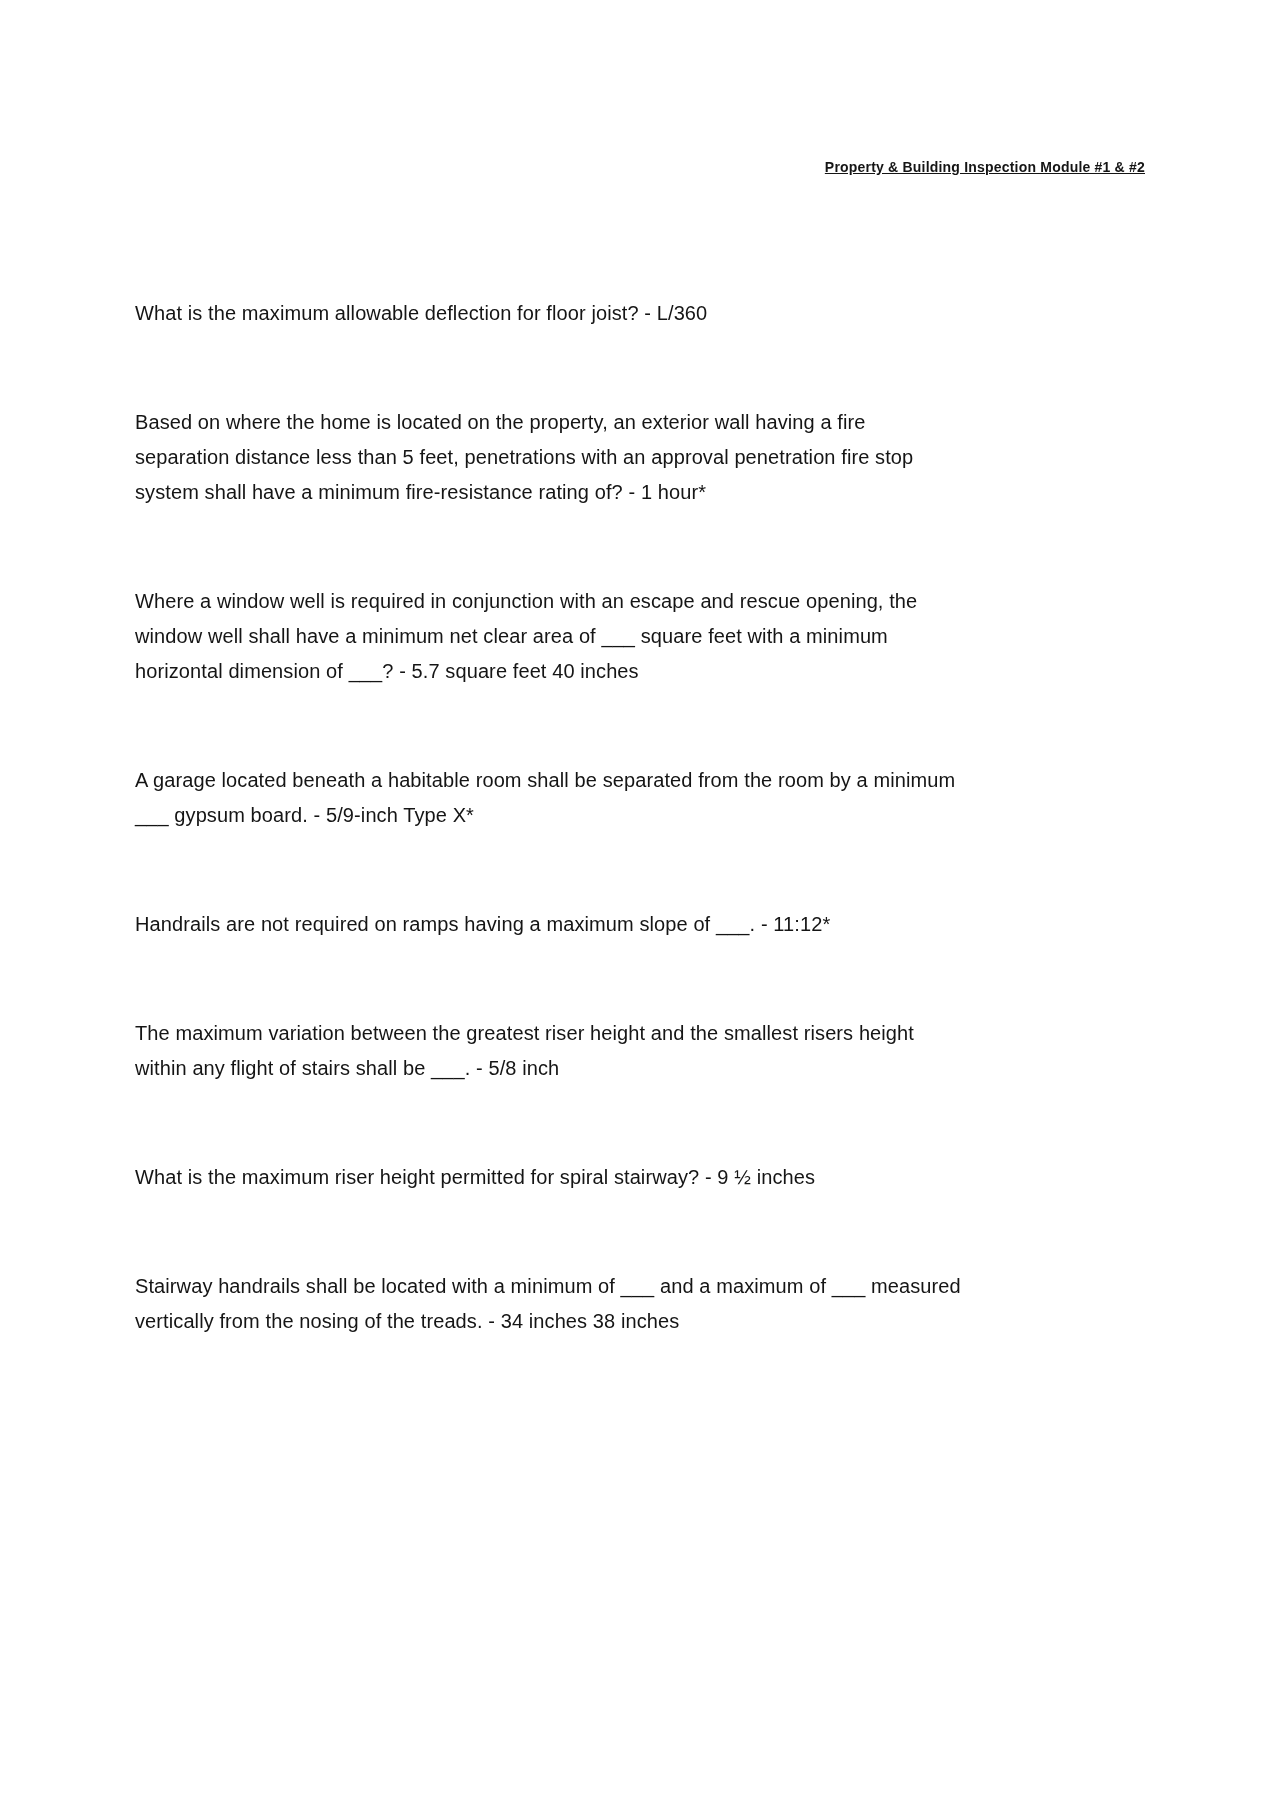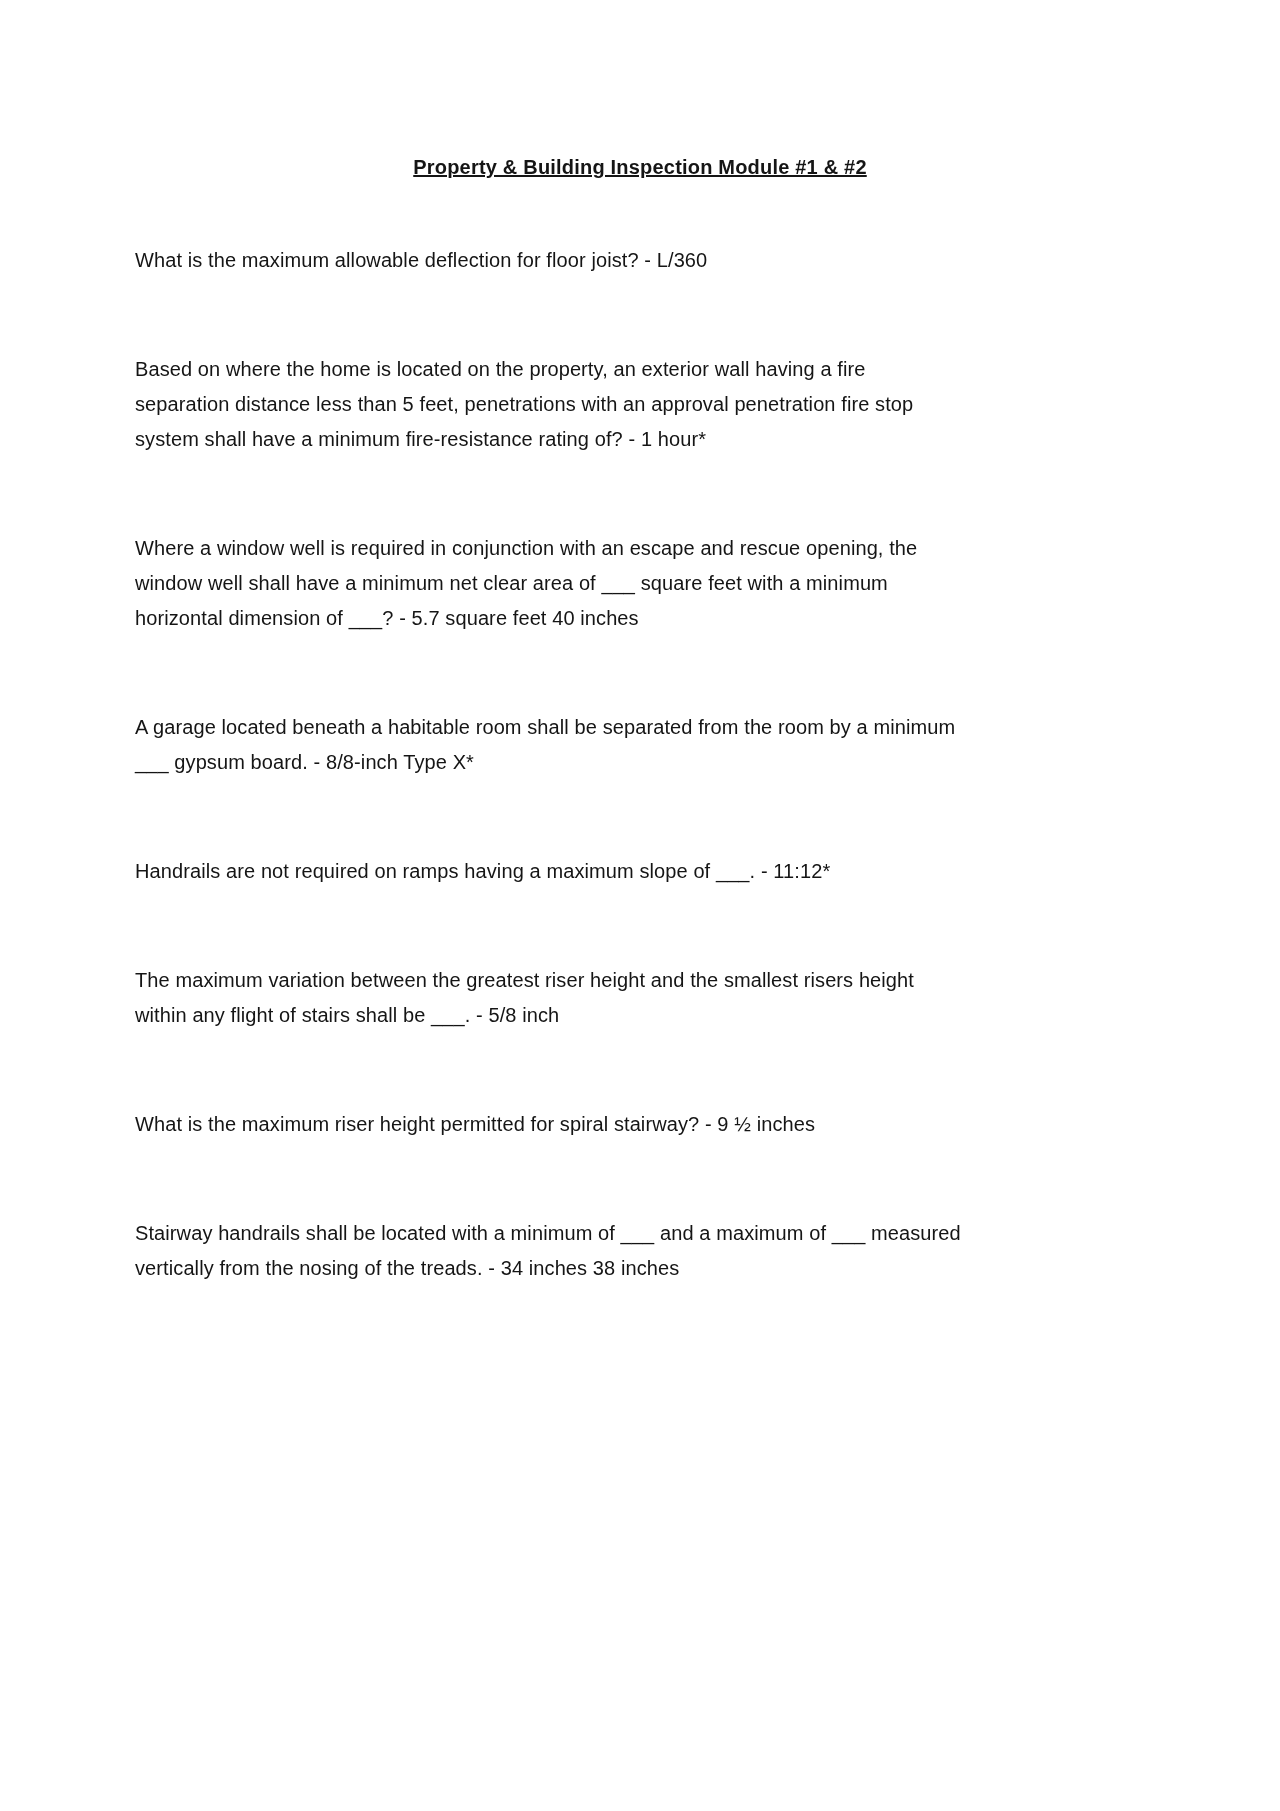--- a/index.html
+++ b/index.html
@@ -16,25 +16,25 @@
     font-family: "Liberation Sans", "DejaVu Sans", sans-serif;
     color: #151515;
   }
   .content {
     padding: 150px 135px 0 135px;
     font-size: 20px;
     line-height: 35px;
     box-sizing: border-box;
   }
   .doc-title {
-    margin: 0 0 58px 0;
-    font-size: 20px;
+    margin: 0 0 111px 0;
+    font-size: 14px;
     line-height: 35px;
     font-weight: bold;
-    text-align: center;
+    text-align: right;
     text-decoration: underline;
     letter-spacing: 0.2px;
   }
   .qa-paragraph {
     margin: 0 0 74px 0;
     white-space: pre-line; 
     letter-spacing: 0.1px;
   }
 </style>
 </head>
@@ -49,21 +49,21 @@
 
     <p class="qa-paragraph">Based on where the home is located on the property, an exterior wall having a fire
 separation distance less than 5 feet, penetrations with an approval penetration fire stop
 system shall have a minimum fire-resistance rating of? - 1 hour*</p>
 
     <p class="qa-paragraph">Where a window well is required in conjunction with an escape and rescue opening, the
 window well shall have a minimum net clear area of ___ square feet with a minimum
 horizontal dimension of ___? - 5.7 square feet 40 inches</p>
 
     <p class="qa-paragraph">A garage located beneath a habitable room shall be separated from the room by a minimum
-___ gypsum board. - 8/8-inch Type X*</p>
+___ gypsum board. - 5/9-inch Type X*</p>
 
     <p class="qa-paragraph">Handrails are not required on ramps having a maximum slope of ___. - 11:12*</p>
 
     <p class="qa-paragraph">The maximum variation between the greatest riser height and the smallest risers height
 within any flight of stairs shall be ___. - 5/8 inch</p>
 
     <p class="qa-paragraph">What is the maximum riser height permitted for spiral stairway? - 9 ½ inches</p>
 
     <p class="qa-paragraph">Stairway handrails shall be located with a minimum of ___ and a maximum of ___ measured
 vertically from the nosing of the treads. - 34 inches 38 inches</p>

